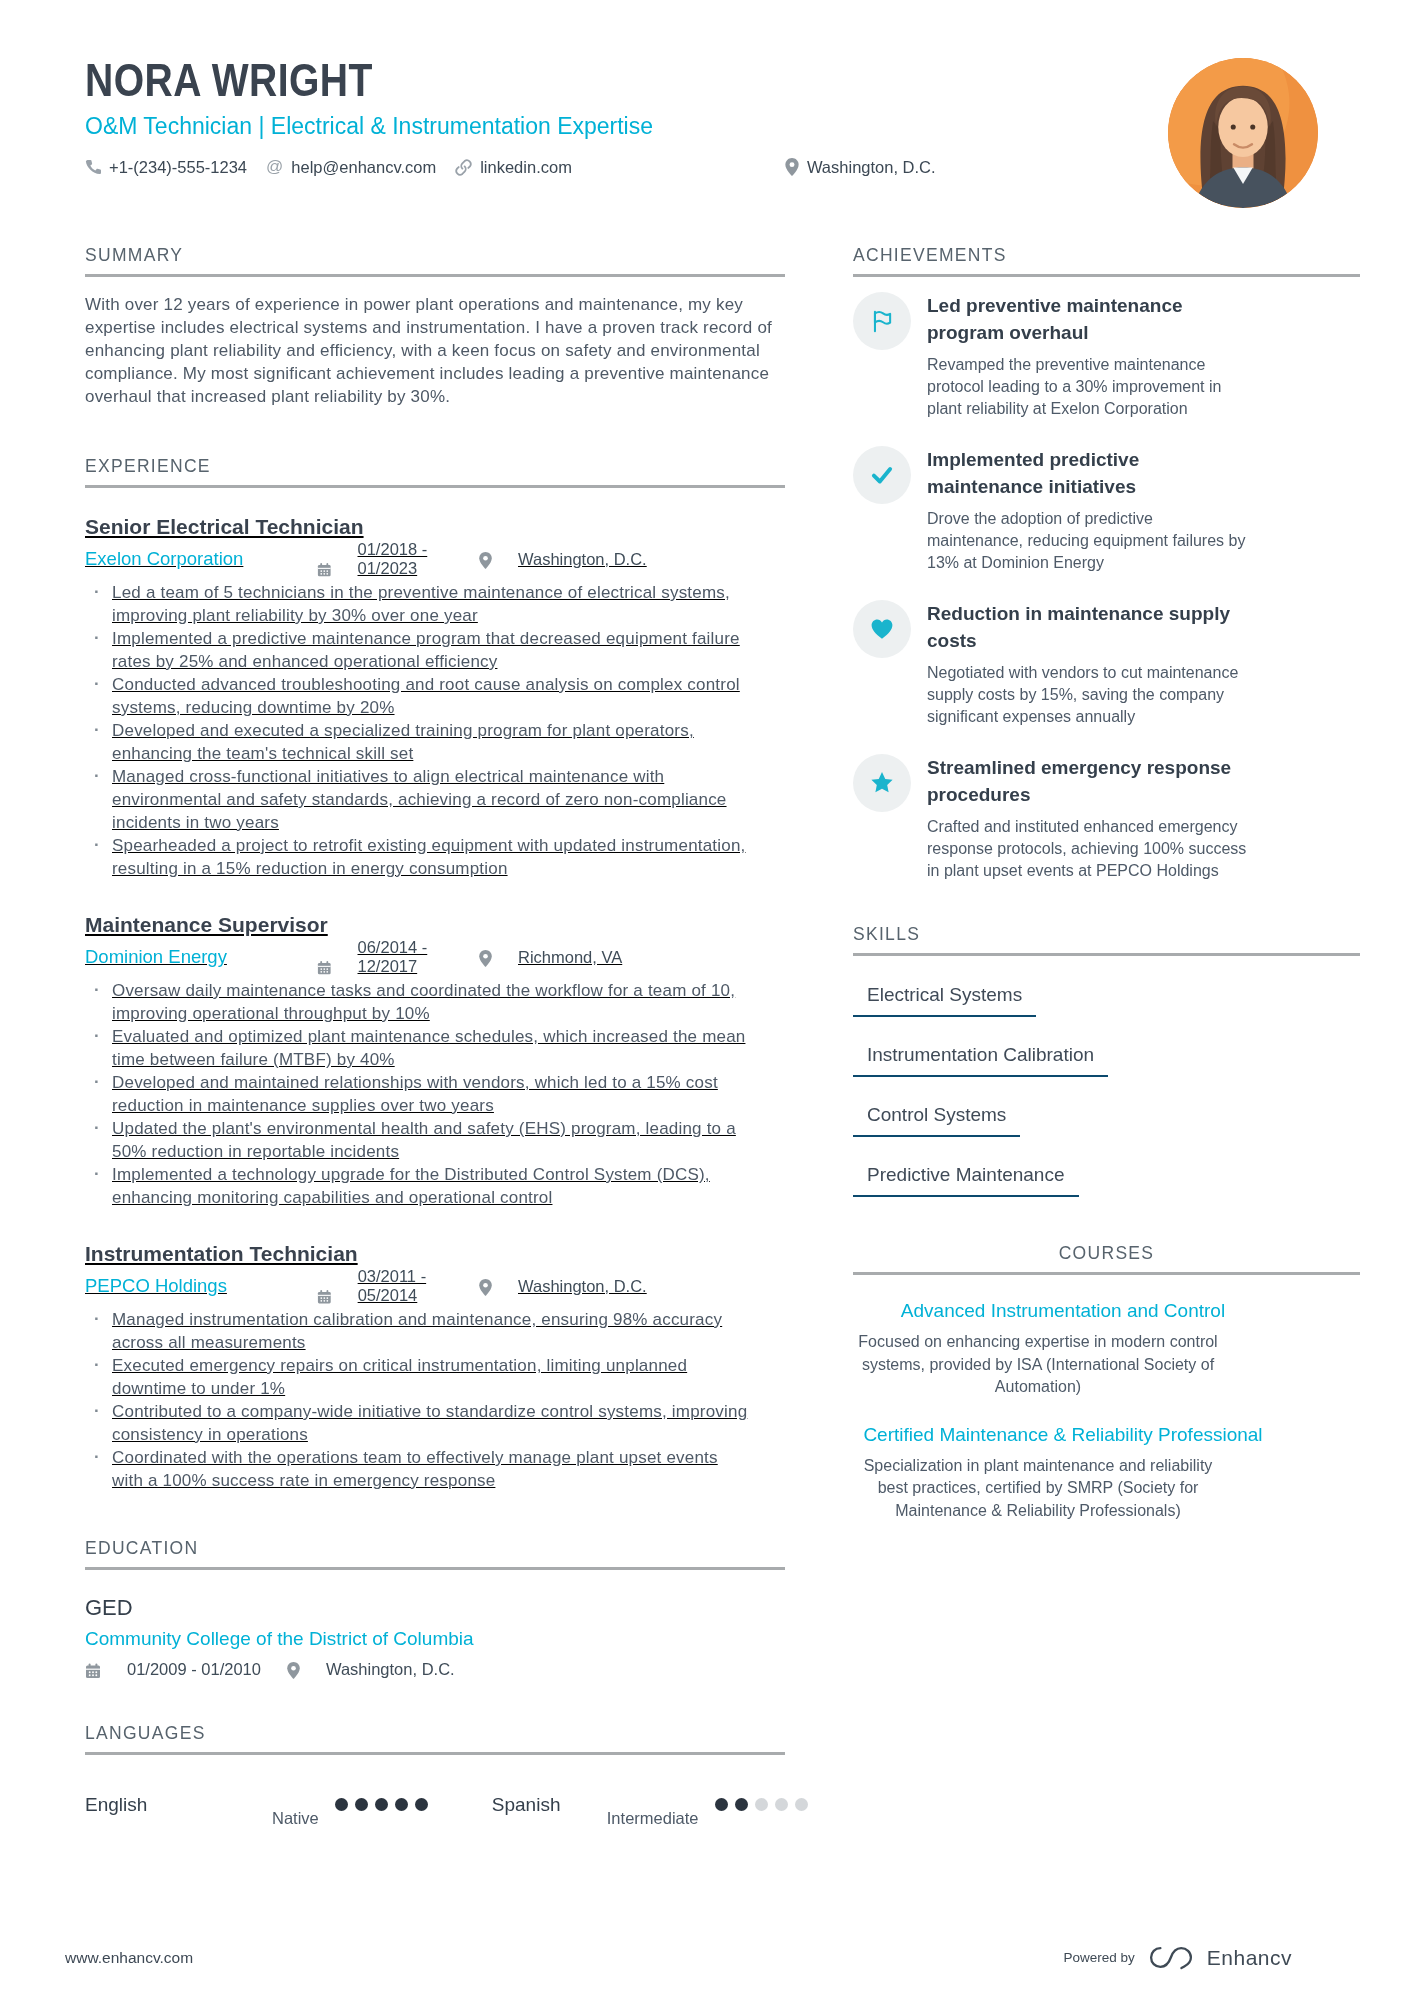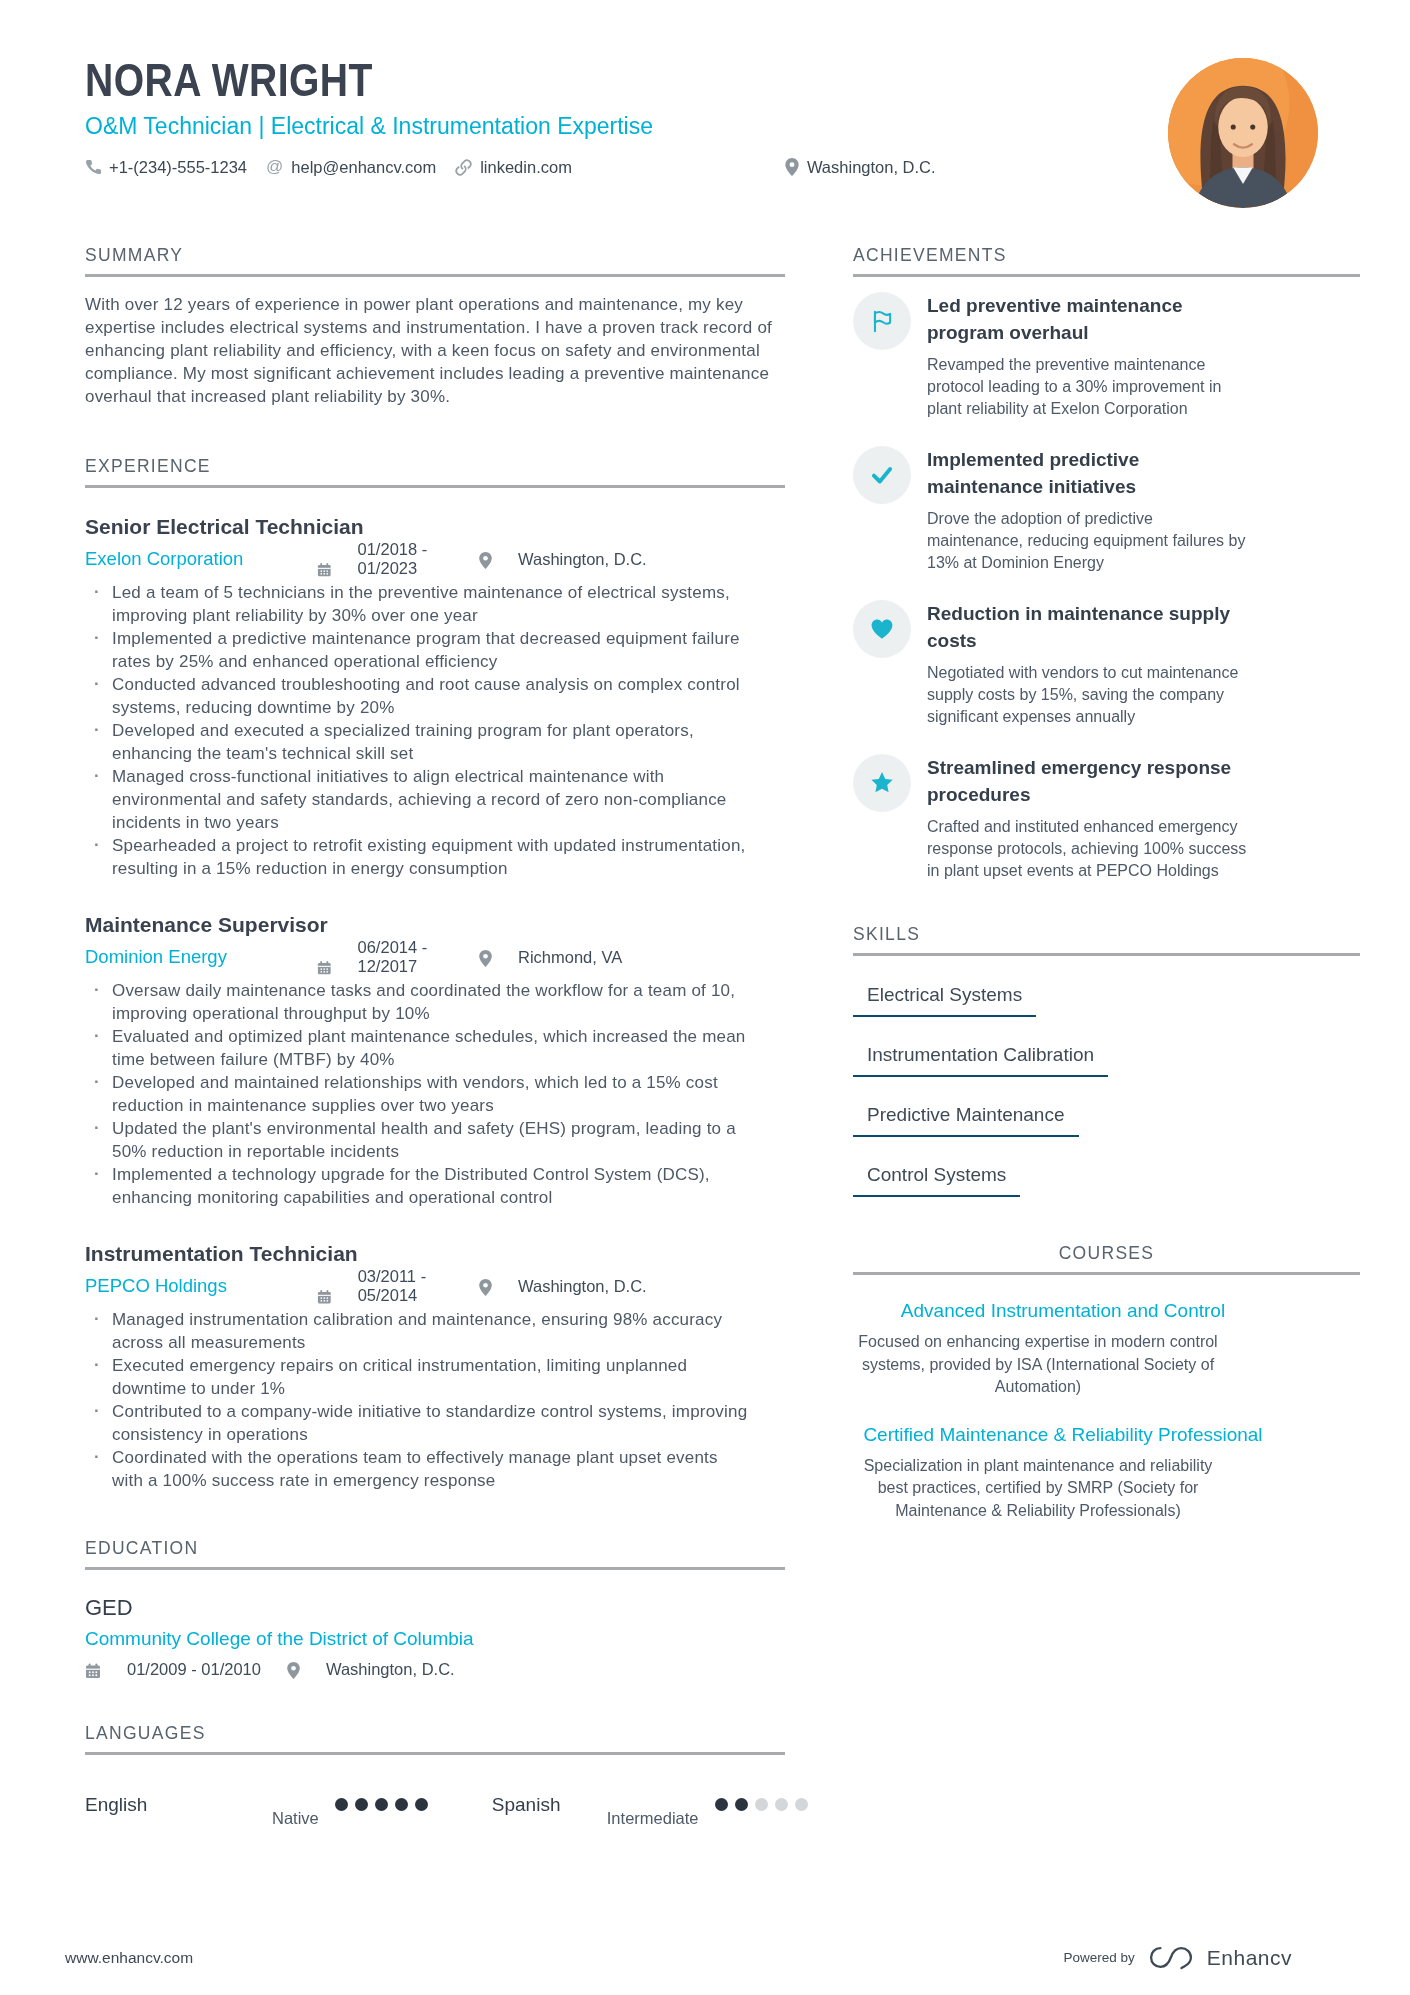--- a/index.html
+++ b/index.html
@@ -45,21 +45,21 @@
   .summary-text { margin-top:16px; font-size:17px; line-height:23px; letter-spacing:.2px; color:#4e5966; max-width:698px; }
   .section-experience { margin-top:48px; }
   .job-title { margin-top:25px; font-size:21px; line-height:28px; font-weight:600; color:#39424e; }
   .job-meta { margin-top:5px; display:flex; align-items:center; height:26px; }
   .company { flex:0 0 232px; font-size:18.5px; color:#00b1d6; }
   .meta-group { display:flex; align-items:flex-end; gap:26px; font-size:16.5px; color:#3f4c58; }
   .meta-date { flex:0 0 162px; }
   .bullets { list-style:none; margin-top:9px; padding-right:32px; }
   .bullets li { position:relative; padding-left:27px; font-size:17px; line-height:23px; letter-spacing:.2px; color:#4e5966; }
   .bullets .dot { position:absolute; left:9px; top:-1px; color:#7f8992; font-weight:700; }
-  .job { margin-bottom:31px; }
+  .job { margin-bottom:31px;text-decoration:underline; }
   .job:last-child { margin-bottom:0; }
 
   .section-education { margin-top:46px; }
   .degree { margin-top:24px; font-size:22px; line-height:27px; color:#343f4b; }
   .school { margin-top:6px; font-size:19px; line-height:24px; color:#00b1d6; }
   .edu-meta { margin-top:9px; display:flex; align-items:center; gap:26px; }
 
   .section-languages { margin-top:44px; }
   .lang-row { margin-top:26px; display:flex; align-items:center; }
   .lang-item { display:flex; align-items:center; }
@@ -401,24 +401,24 @@
       <section class="section-skills">
         <h2 class="sec-title">SKILLS</h2>
         <div class="skills-list" id="skills-list">
             <div class="skill-row">
               <span class="skill">Electrical Systems</span>
             </div>
             <div class="skill-row">
               <span class="skill">Instrumentation Calibration</span>
             </div>
             <div class="skill-row">
-              <span class="skill">Predictive Maintenance</span>
+              <span class="skill">Control Systems</span>
             </div>
             <div class="skill-row">
-              <span class="skill">Control Systems</span>
+              <span class="skill">Predictive Maintenance</span>
             </div>
           </div>
       </section>
 
       <section class="section-courses">
         <h2 class="sec-title">COURSES</h2>
         <div id="courses-list">
             <div class="course">
     <div class="course-title">Advanced Instrumentation and Control</div>
     <div class="course-body">Focused on enhancing expertise in modern control systems, provided by ISA (International Society of Automation)</div>

